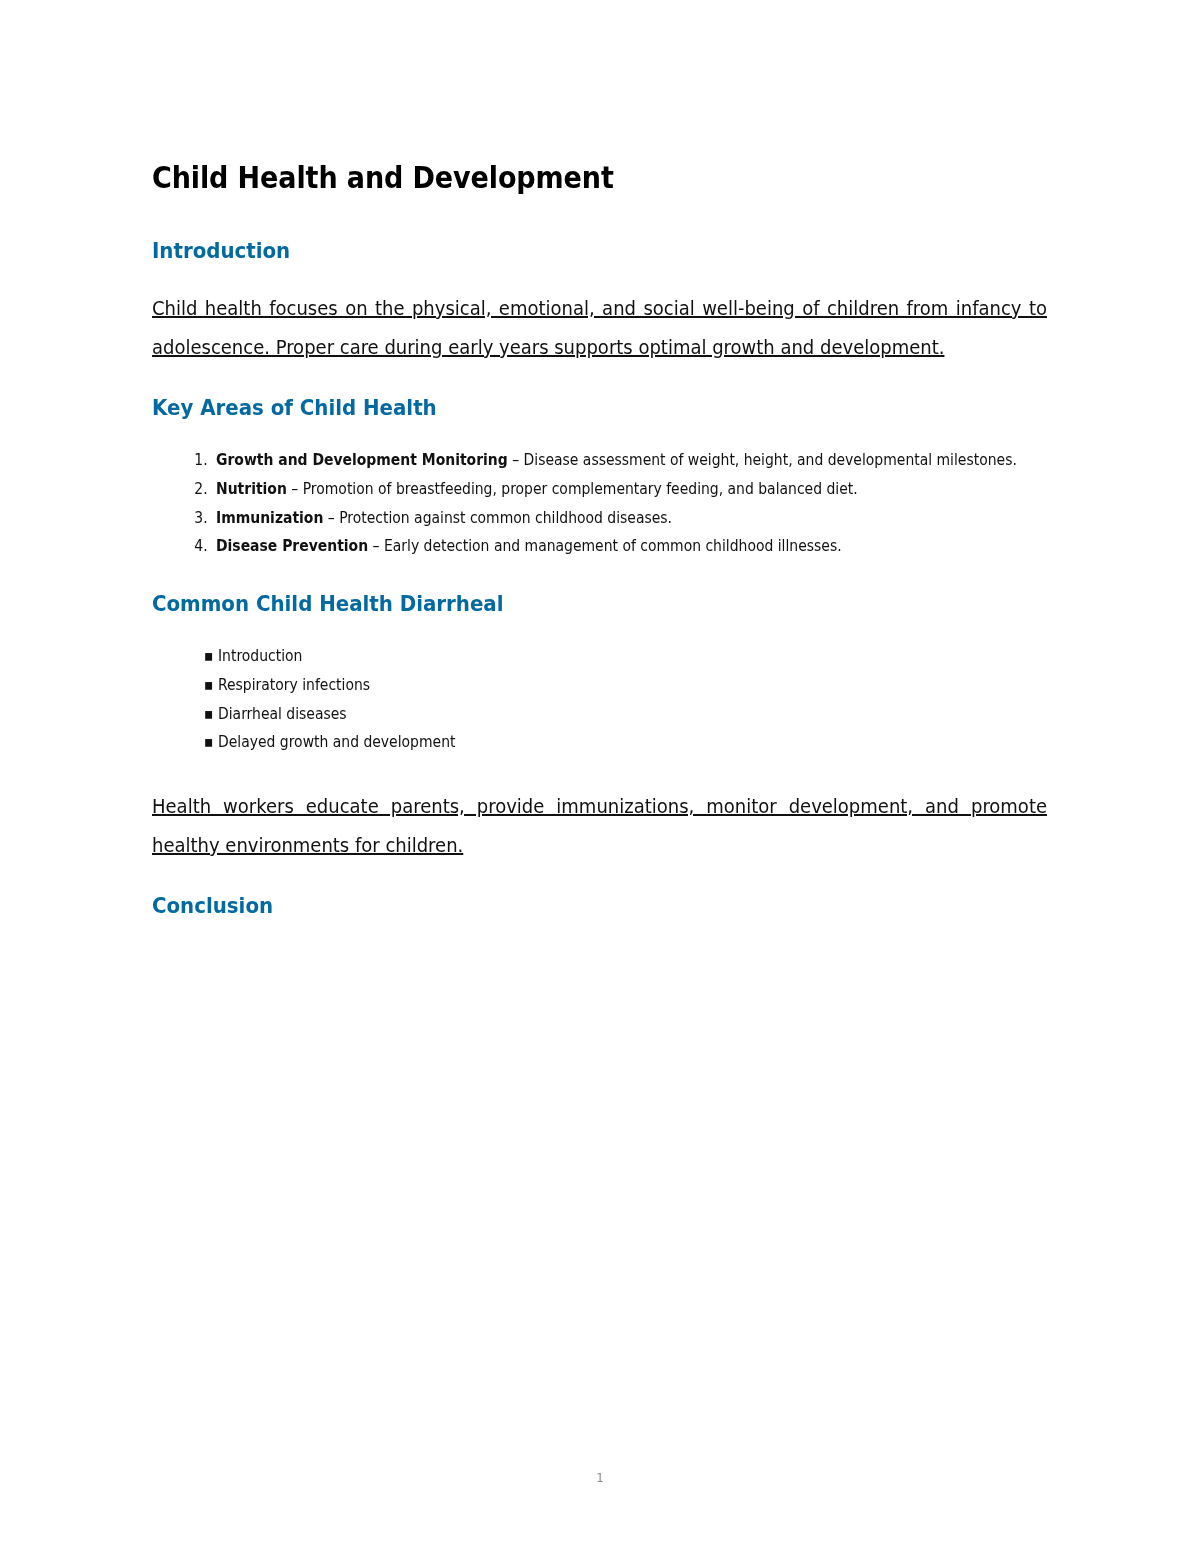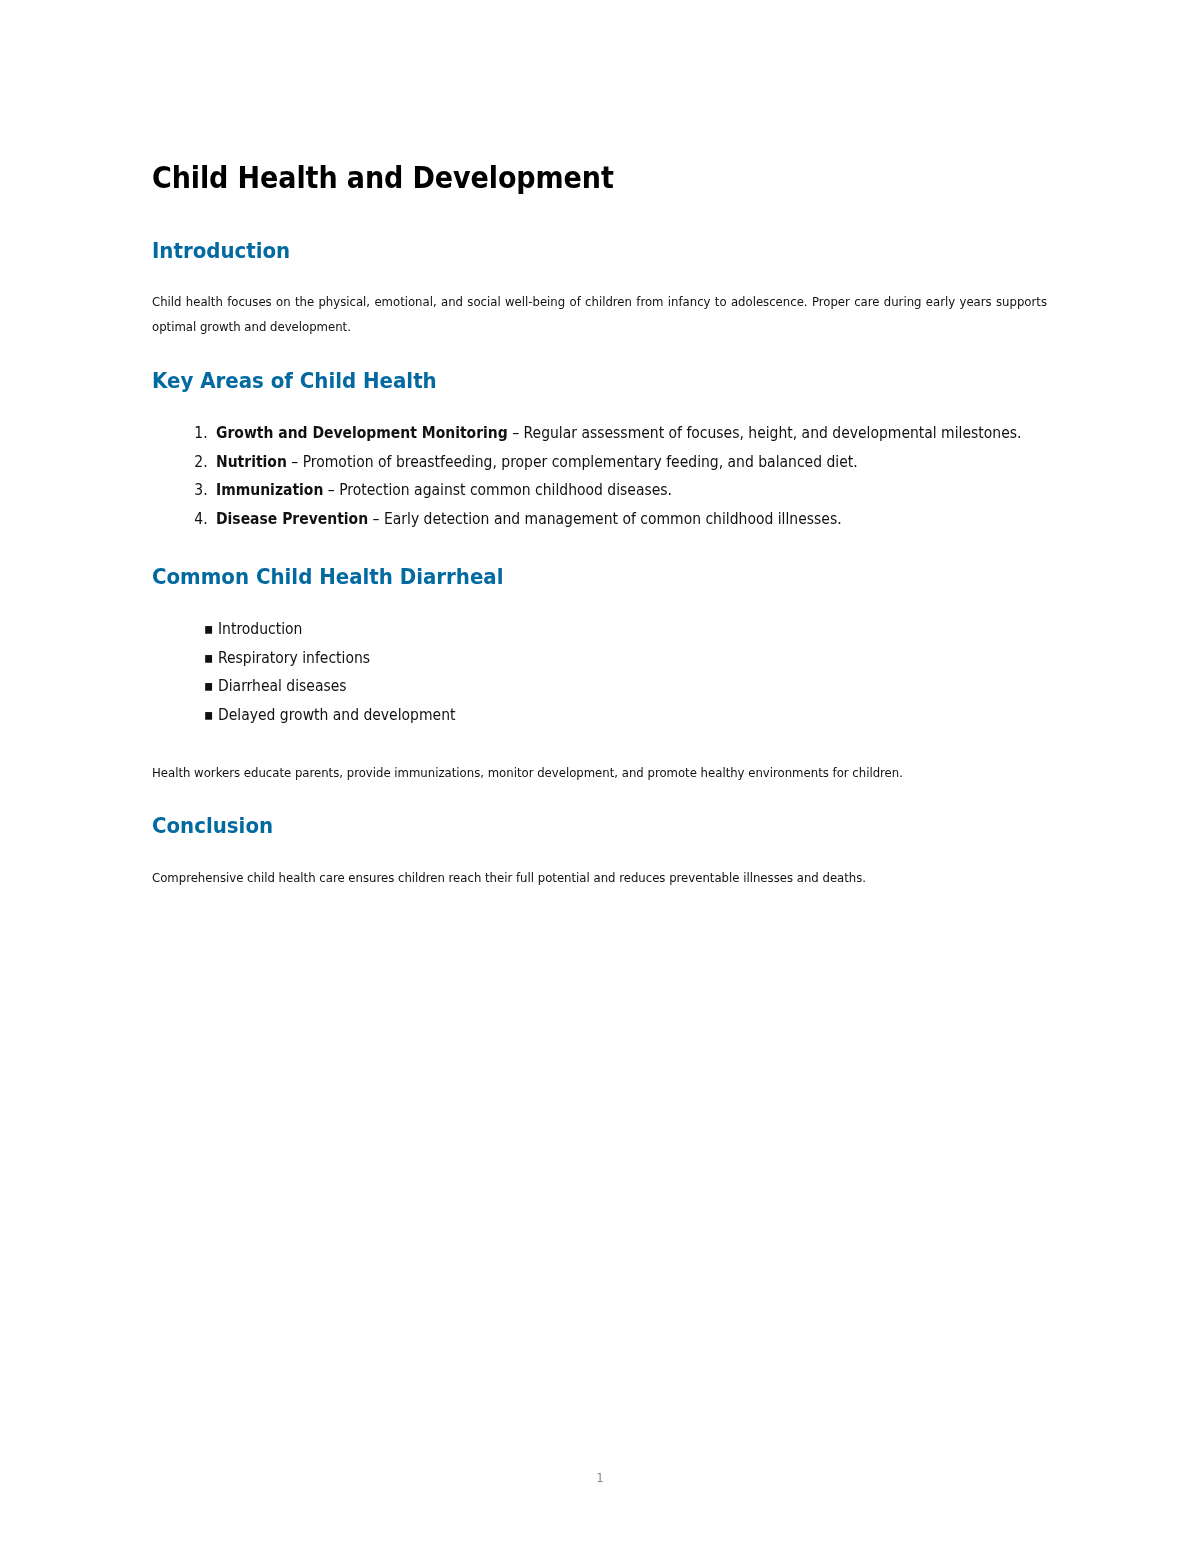--- a/index.html
+++ b/index.html
@@ -33,25 +33,26 @@
     color: #000;
   }
   .section-heading {
     font-size: 22px;
     font-weight: bold;
     line-height: 1.2;
     margin: 0 0 25px 0;
     color: #0369a1;
   }
   .body-text {
-    font-size: 13px;
+    font-size: 20px;
     line-height: 1.95;
     text-align: justify;
     margin: 0;
     color: #111;
+    text-decoration: underline;
   }
   .spacer-after-para { height: 28px; }
   .spacer-after-list { height: 30px; }
 
   ol.num-list {
     margin: 0;
     padding: 0 0 0 60px;
     list-style-position: outside;
     list-style-type: decimal;
     font-size: 15.5px;
@@ -107,21 +108,21 @@
     <h1 class="doc-title">Child Health and Development</h1>
 
     <h2 class="section-heading">Introduction</h2>
     <p class="body-text">Child health focuses on the physical, emotional, and social well-being of children from infancy to adolescence. Proper care during early years supports optimal growth and development.</p>
 
     <div class="spacer-after-para"></div>
 
     <h2 class="section-heading">Key Areas of Child Health</h2>
     <ol class="num-list">
       <li>
-        <span class="lead">Growth and Development Monitoring</span><span> – Regular assessment of focuses, height, and developmental milestones.</span>
+        <span class="lead">Growth and Development Monitoring</span><span> – Disease assessment of weight, height, and developmental milestones.</span>
       </li>
       <li>
         <span class="lead">Nutrition</span><span> – Promotion of breastfeeding, proper complementary feeding, and balanced diet.</span>
       </li>
       <li>
         <span class="lead">Immunization</span><span> – Protection against common childhood diseases.</span>
       </li>
       <li>
         <span class="lead">Disease Prevention</span><span> – Early detection and management of common childhood illnesses.</span>
       </li>
@@ -145,18 +146,17 @@
       </li>
     </ul>
 
     <div class="spacer-after-list"></div>
 
     <p class="body-text">Health workers educate parents, provide immunizations, monitor development, and promote healthy environments for children.</p>
 
     <div class="spacer-after-para"></div>
 
     <h2 class="section-heading">Conclusion</h2>
-    <p class="body-text">Comprehensive child health care ensures children reach their full potential and reduces preventable illnesses and deaths.</p>
 
   </div>
 
   <div class="footer-pagenum">1</div>
 </div>
 
 </body></html>

